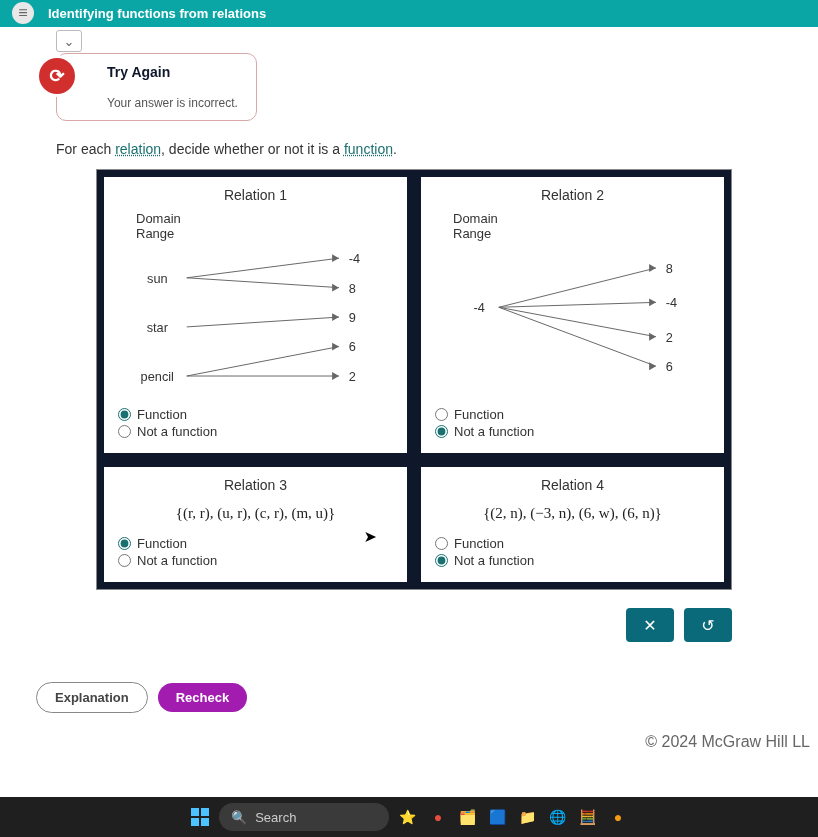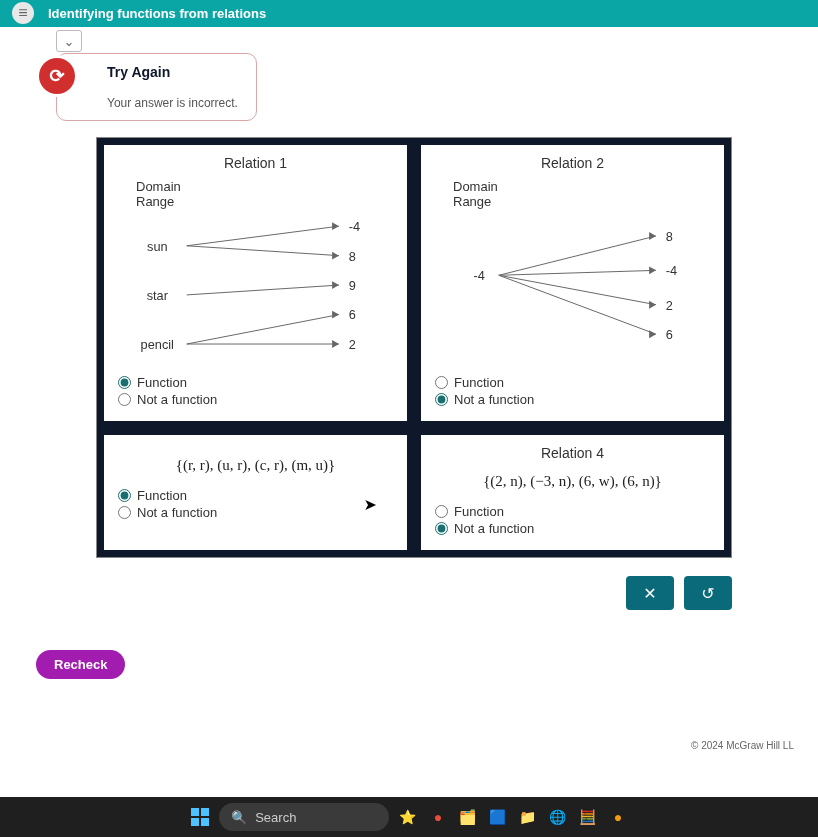--- a/index.html
+++ b/index.html
@@ -96,21 +96,21 @@
   }
   .foot-row {
     display:flex; align-items:center; gap:10px;
     margin: 40px 0 0 36px;
   }
   .pill-btn {
     border-radius: 18px; padding: 7px 18px; font-size:13px; font-weight:bold;
   }
   .pill-outline { background:#fff; border:1px solid #888; color:#444; }
   .pill-fill { background:#a21caf; border:none; color:#fff; }
-  .copyright { position:absolute; right:24px; bottom:46px; font-size:10px; color:#666;}
+  .copyright { position:absolute; right:8px; bottom:46px; font-size:16px; color:#666;}
   .cursor-arrow { position:absolute; pointer-events:none; font-size:16px; color:#000;}
   
   .taskbar {
     position:absolute; left:0; right:0; bottom:0; height:40px;
     background:#1f1f1f; display:flex; align-items:center; justify-content:center; gap:8px;
     padding: 0 10px;
   }
   .taskbar .spacer { flex:1; }
   .tb-icon { width:22px; height:22px; display:flex;align-items:center;justify-content:center; color:#ddd; font-size:14px;}
   .search-pill {
@@ -133,20 +133,23 @@
   </div>
 
   <div class="content">
 
     <div class="try-box">
       <div class="try-icon">⟳</div>
       <div class="try-title">Try Again</div>
       <div class="try-sub">Your answer is incorrect.</div>
     </div>
 
+    <p class="prompt">
+      <span>For each </span><span class="u">relation</span><span>, decide whether or not it is a </span><span class="u">function</span><span>.</span>
+    </p>
 
     <div class="grid-outer">
       <div class="grid-row">
 
         <div class="cell">
           <div class="rel-title">Relation 1</div>
           <div class="dr-head">
             <span>Domain</span>
             <span>Range</span>
           </div>
@@ -211,20 +214,21 @@
             <label>
                 <input type="radio" name="r2" checked="" style="">
                 <span>Not a function</span>
               </label>
           </div>
         </div>
       </div>
       <div class="grid-row">
 
         <div class="cell">
+          <div class="rel-title">Relation 3</div>
           <div class="set-text">{(r, r), (u, r), (c, r), (m, u)}</div>
           <div class="radios">
             <label>
                 <input type="radio" name="r3" checked="" style="">
                 <span>Function</span>
               </label>
             <label>
                 <input type="radio" name="r3" style="">
                 <span>Not a function</span>
               </label>
@@ -254,20 +258,21 @@
           <span>✕</span>
         </button>
       <button class="sq-btn">
           <span>↺</span>
         </button>
     </div>
 
   </div>
 
   <div class="foot-row">
+    <button class="pill-btn pill-outline">Explanation</button>
     <button class="pill-btn pill-fill">Recheck</button>
   </div>
 
   <div class="copyright">© 2024 McGraw Hill LL</div>
 </div>
 
 <div class="taskbar">
   <div class="spacer"></div>
   <div class="tb-icon win-icon">
     <svg viewBox="0 0 18 18">

